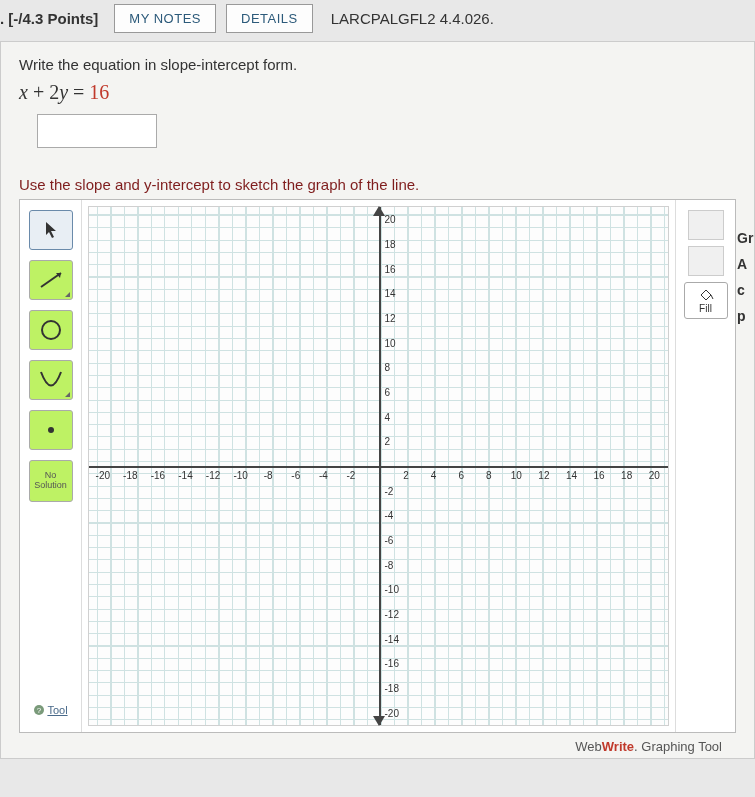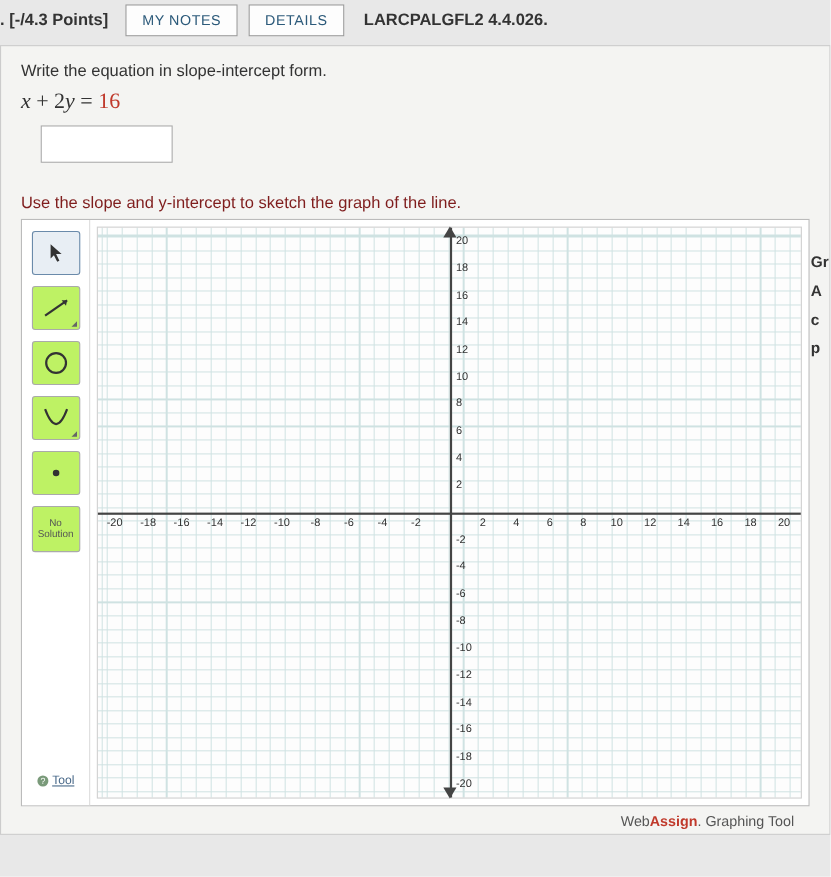--- a/index.html
+++ b/index.html
@@ -26,21 +26,21 @@
   .btn {
     border: 1px solid #999;
     background: #fdfdfd;
     padding: 6px 14px;
     font-size: 13px;
     color: #2c5a7a;
     letter-spacing: 0.5px;
     cursor: pointer;
   }
   .assign-id {
-    font-weight: bold;
+    font-weight: normal;
     color: #333;
     font-size: 15px;
     margin-left: 8px;
   }
   .content {
     background: #f4f4f2;
     border: 1px solid #ccc;
     padding: 14px 18px 0 18px;
   }
   .prompt {
@@ -333,24 +333,35 @@
         <div class="xtick" style="left: 64.2857%;">6</div>
         <div class="xtick" style="left: 69.0476%;">8</div>
         <div class="xtick" style="left: 73.8095%;">10</div>
         <div class="xtick" style="left: 78.5714%;">12</div>
         <div class="xtick" style="left: 83.3333%;">14</div>
         <div class="xtick" style="left: 88.0952%;">16</div>
         <div class="xtick" style="left: 92.8571%;">18</div>
         <div class="xtick" style="left: 97.619%;">20</div>
       </div>
 
+    <div class="right-col">
+      <div class="swatch"></div>
+      <div class="swatch"></div>
+      <div class="fill-btn">
+        <svg width="16" height="14">
+            <path d="M3 8 L8 3 L13 8 L8 13 Z" fill="none" stroke="#333"></path>
+            <path d="M13 8 L15 12" stroke="#333"></path>
+          </svg>
+        <span>Fill</span>
+      </div>
+    </div>
   </div>
 
   <div class="footer-brand">
-    <span class="wa">Web</span><span class="assign">Assign</span><span>. Graphing Tool</span>
+    <span class="wa">Web</span><span class="assign">Write</span><span>. Graphing Tool</span>
   </div>
 </div>
 
 <div class="side-letters">
   <div>Gr</div>
   <div>A</div>
   <div>c</div>
   <div>p</div>
 </div>
 

